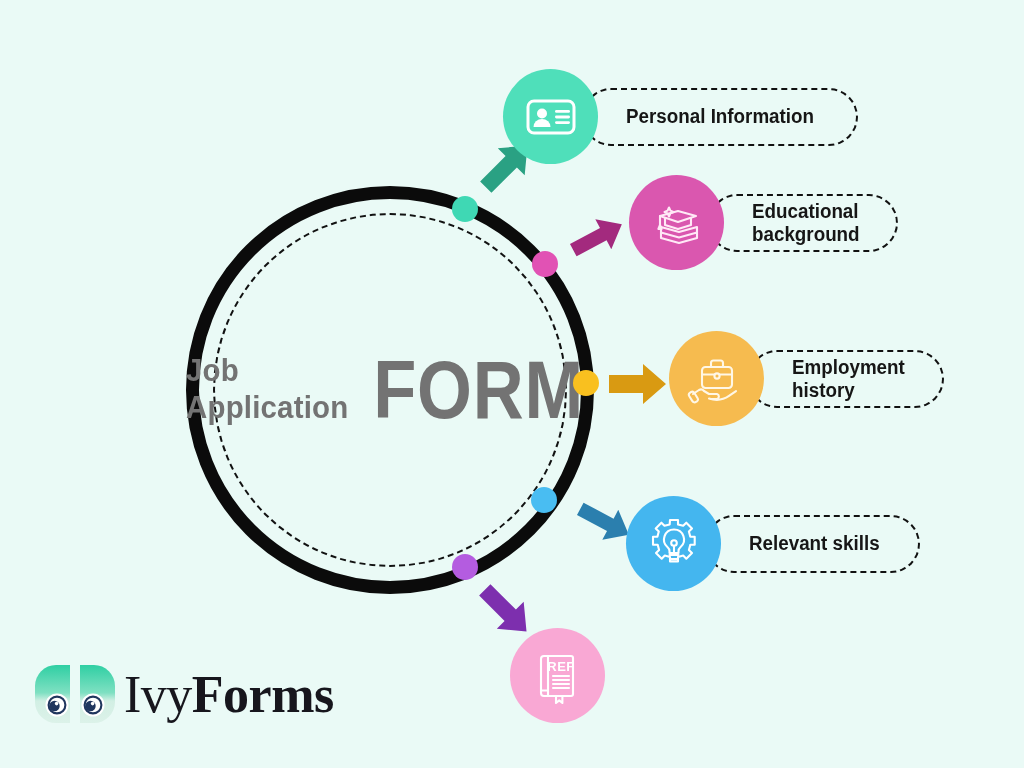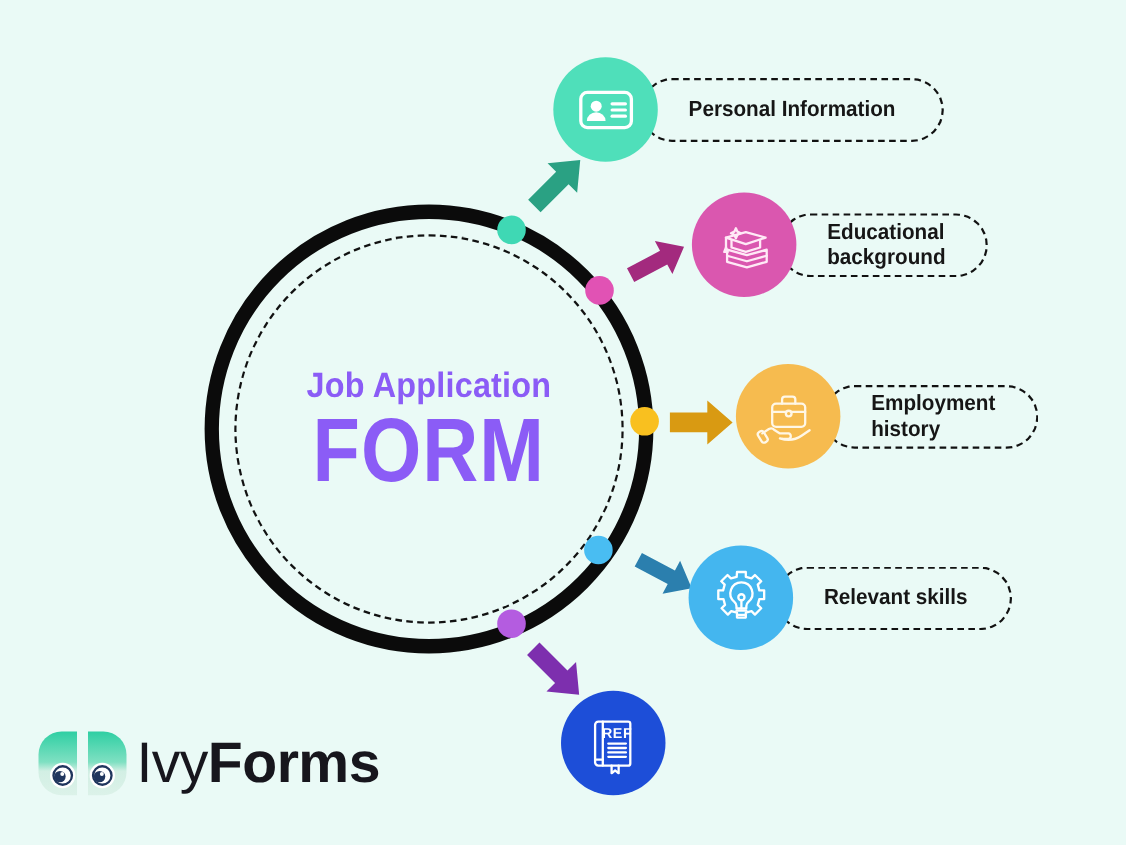--- a/index.html
+++ b/index.html
@@ -22,23 +22,23 @@
     box-sizing:border-box;
   }
   .hub-dashed{
     position:absolute;left:27px;top:27px;right:27px;bottom:27px;
     border-radius:50%;
     border:2.5px dashed #111;
     box-sizing:border-box;
   }
   .hub-text{
     position:absolute;left:0;top:0;width:100%;height:100%;
-    display:flex;flex-direction:column;
+    display:flex;
     align-items:center;justify-content:center;
-    color:#8b5cf6;
+    color:#737373;
     user-select:none;
   }
   .hub-line1{
     font-family:"Liberation Sans Narrow","Liberation Sans",sans-serif;
     font-weight:bold;font-size:32px;letter-spacing:.2px;
     transform:scaleX(.92);
     margin-bottom:2px;
   }
   .hub-line2{
     font-family:"Liberation Sans Narrow","Liberation Sans",sans-serif;
@@ -78,21 +78,21 @@
     font-family:"Liberation Sans Narrow","Liberation Sans",sans-serif;
     font-weight:bold;font-size:20px;color:#161616;
     line-height:1.12;white-space:pre-line;
     transform:scaleX(.94);transform-origin:left center;
   }
 
   
   .logo{position:absolute;left:34px;top:661px;display:flex;align-items:center;}
   .logo-mark{width:82px;height:66px;flex:none;}
   .logo-text{
-    font-family:Liberation Sans, sans-serif;
+    font-family:Liberation Serif, serif;
     font-size:52px;color:#17161d;margin-left:8px;letter-spacing:-.5px;
   }
   .logo-text .light{font-weight:300;}
   .logo-text .bold{font-weight:600;}
 </style>
 </head>
 <body style="background: rgb(234, 250, 246);">
 
 <div id="stage">
 
@@ -134,21 +134,21 @@
       <path d="M4 25 L38 25 L38 15 L59 32 L38 49 L38 39 L4 39 Z"></path>
     </g>
   </svg>
 
   <svg class="arrow" style="left:472px;top:577px;" width="68" height="68" viewBox="0 0 68 68">
     <g id="arw4" transform="rotate(45 34 34)" fill="#7d2fae">
       <path d="M4 26 L40 26 L40 15 L63 34 L40 53 L40 42 L4 42 Z"></path>
     </g>
   </svg>
 
-  <div class="item" style="left:503px;top:52px;">
+  <div class="item" style="left:503px;top:69px;">
     <div class="badge" id="badge0" style="background: rgb(79, 223, 186);">
       <svg width="56" height="56" viewBox="0 0 56 56">
         <rect x="5" y="12" width="46" height="32" rx="6" ry="6" fill="none" stroke="#ffffff" stroke-width="3"></rect>
         <circle cx="19" cy="24.5" r="5" fill="#ffffff"></circle>
         <path d="M10.5 38 a8.5 8 0 0 1 17 0 z" fill="#ffffff"></path>
         <rect x="32" y="21" width="15" height="2.8" rx="1.4" fill="#ffffff"></rect>
         <rect x="32" y="26.6" width="15" height="2.8" rx="1.4" fill="#ffffff"></rect>
         <rect x="32" y="32.2" width="15" height="2.8" rx="1.4" fill="#ffffff"></rect>
       </svg>
     </div>
@@ -208,21 +208,21 @@
           <path d="M29 30.8 L29 38"></path>
         </g>
       </svg>
     </div>
     <div class="pill">
       <span class="pill-label">Relevant skills</span>
     </div>
   </div>
 
   <div class="item" style="left:510px;top:628px;">
-    <div class="badge" id="badge4" style="background: #1d4ed8;">
+    <div class="badge" id="badge4" style="background: #f9a8d4;">
       <svg width="56" height="56" viewBox="0 0 56 56">
         <g fill="none" stroke="#ffffff" stroke-width="2.1" stroke-linejoin="round" stroke-linecap="round">
           <path d="M14 8 h27 a2 2 0 0 1 2 2 v36 a2 2 0 0 1 -2 2 H14 a3 3 0 0 1 -3 -3 V11 a3 3 0 0 1 3 -3 z"></path>
           <path d="M18 8 L18 48"></path>
           <path d="M11 42.5 h7"></path>
           <path d="M23 28 h16 M23 32 h16 M23 36 h16 M23 40 h16"></path>
           <path d="M26 48 v7 l3.2 -2.6 L32.4 55 v-7"></path>
         </g>
         <text x="31" y="23" text-anchor="middle" fill="#ffffff" font-family="Liberation Sans, sans-serif" font-size="13" font-weight="bold" letter-spacing="0.5">REF</text>
       </svg>

